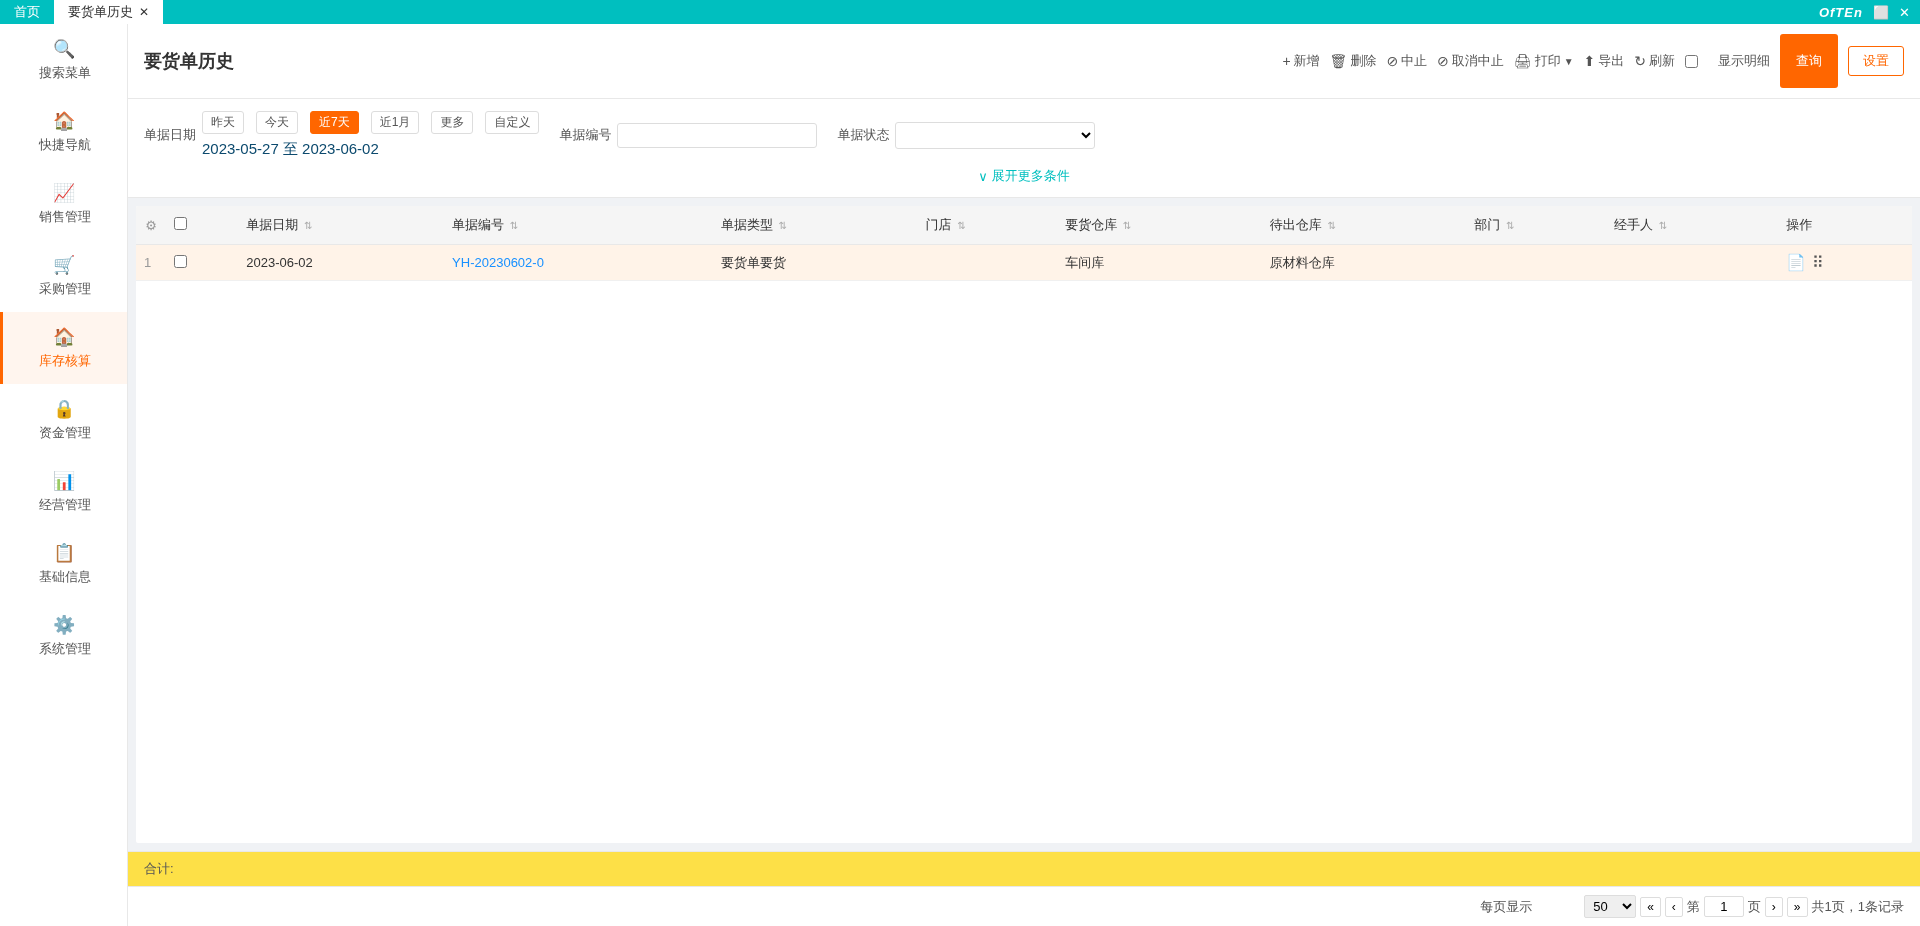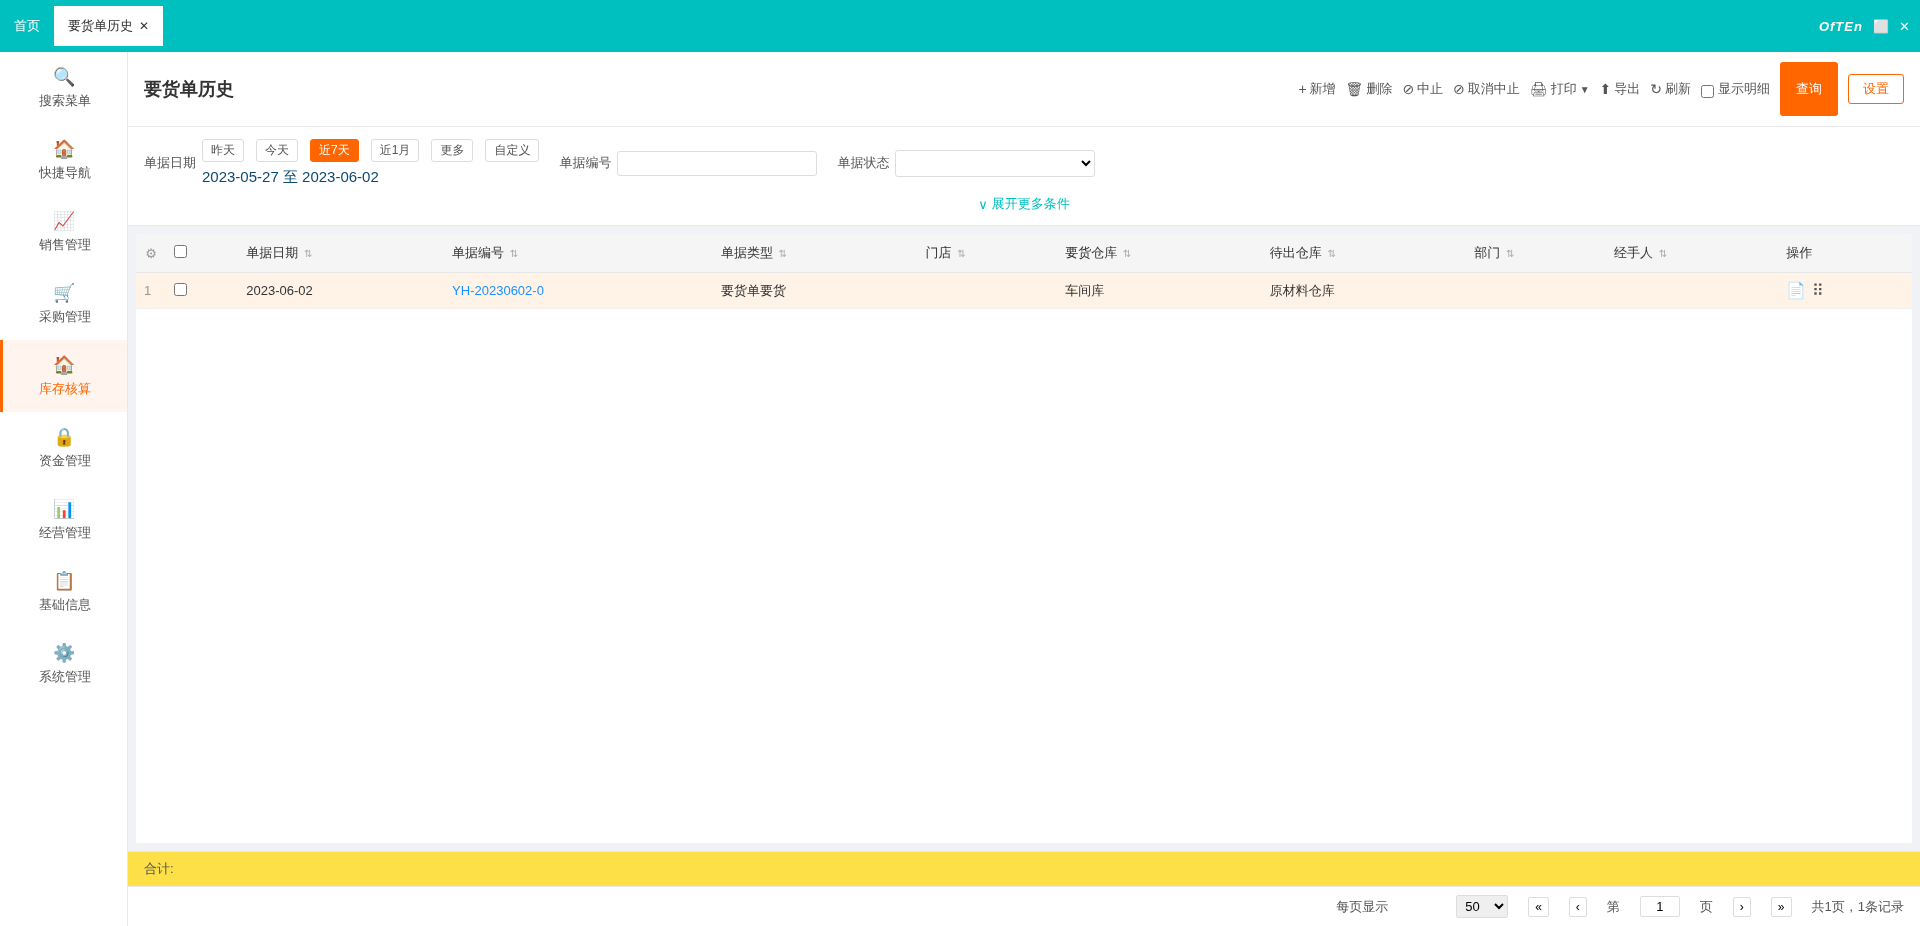--- a/index.html
+++ b/index.html
@@ -1,20 +1,20 @@
 <!DOCTYPE html>
 <html><head>
   <meta charset="utf-8">
   <style>
     * { box-sizing: border-box; margin: 0; padding: 0; font-family: 'Microsoft YaHei', Arial, sans-serif; font-size: 13px; }
     body { display: flex; flex-direction: column; height: 926px; overflow: hidden; background: #f0f2f5; }
 
     
     .top-bar {
-      height: 52px;
+      height: 24px;
       background: #00bfbf;
       display: flex;
       align-items: center;
       padding: 0 0 0 0;
       color: white;
       flex-shrink: 0;
     }
     .top-bar-tab {
       height: 40px;
       display: flex;
@@ -132,21 +132,21 @@
     }
     .btn-secondary {
       background: white;
       color: #ff6600;
       border: 1px solid #ff6600;
       padding: 5px 14px;
       border-radius: 3px;
       cursor: pointer;
       font-size: 13px;
     }
-    .display-cb { display: flex; align-items: flex-end; gap: 4px; font-size: 13px; color: #555; }
+    .display-cb { display: flex; align-items: center; gap: 20px; font-size: 13px; color: #555; }
 
     
     .filter-area {
       background: white;
       padding: 12px 16px;
       border-bottom: 1px solid #e8e8e8;
       flex-shrink: 0;
     }
     .filter-row {
       display: flex;
@@ -257,21 +257,21 @@
 
     
     .pagination {
       display: flex;
       align-items: center;
       justify-content: flex-end;
       padding: 8px 16px;
       background: white;
       border-top: 1px solid #e8e8e8;
       flex-shrink: 0;
-      gap: 20px;
+      gap: 4px;
       font-size: 13px;
       color: #555;
     }
     .pagination-btn {
       border: 1px solid #ddd;
       background: white;
       padding: 2px 6px;
       cursor: pointer;
       border-radius: 2px;
       font-size: 12px;

